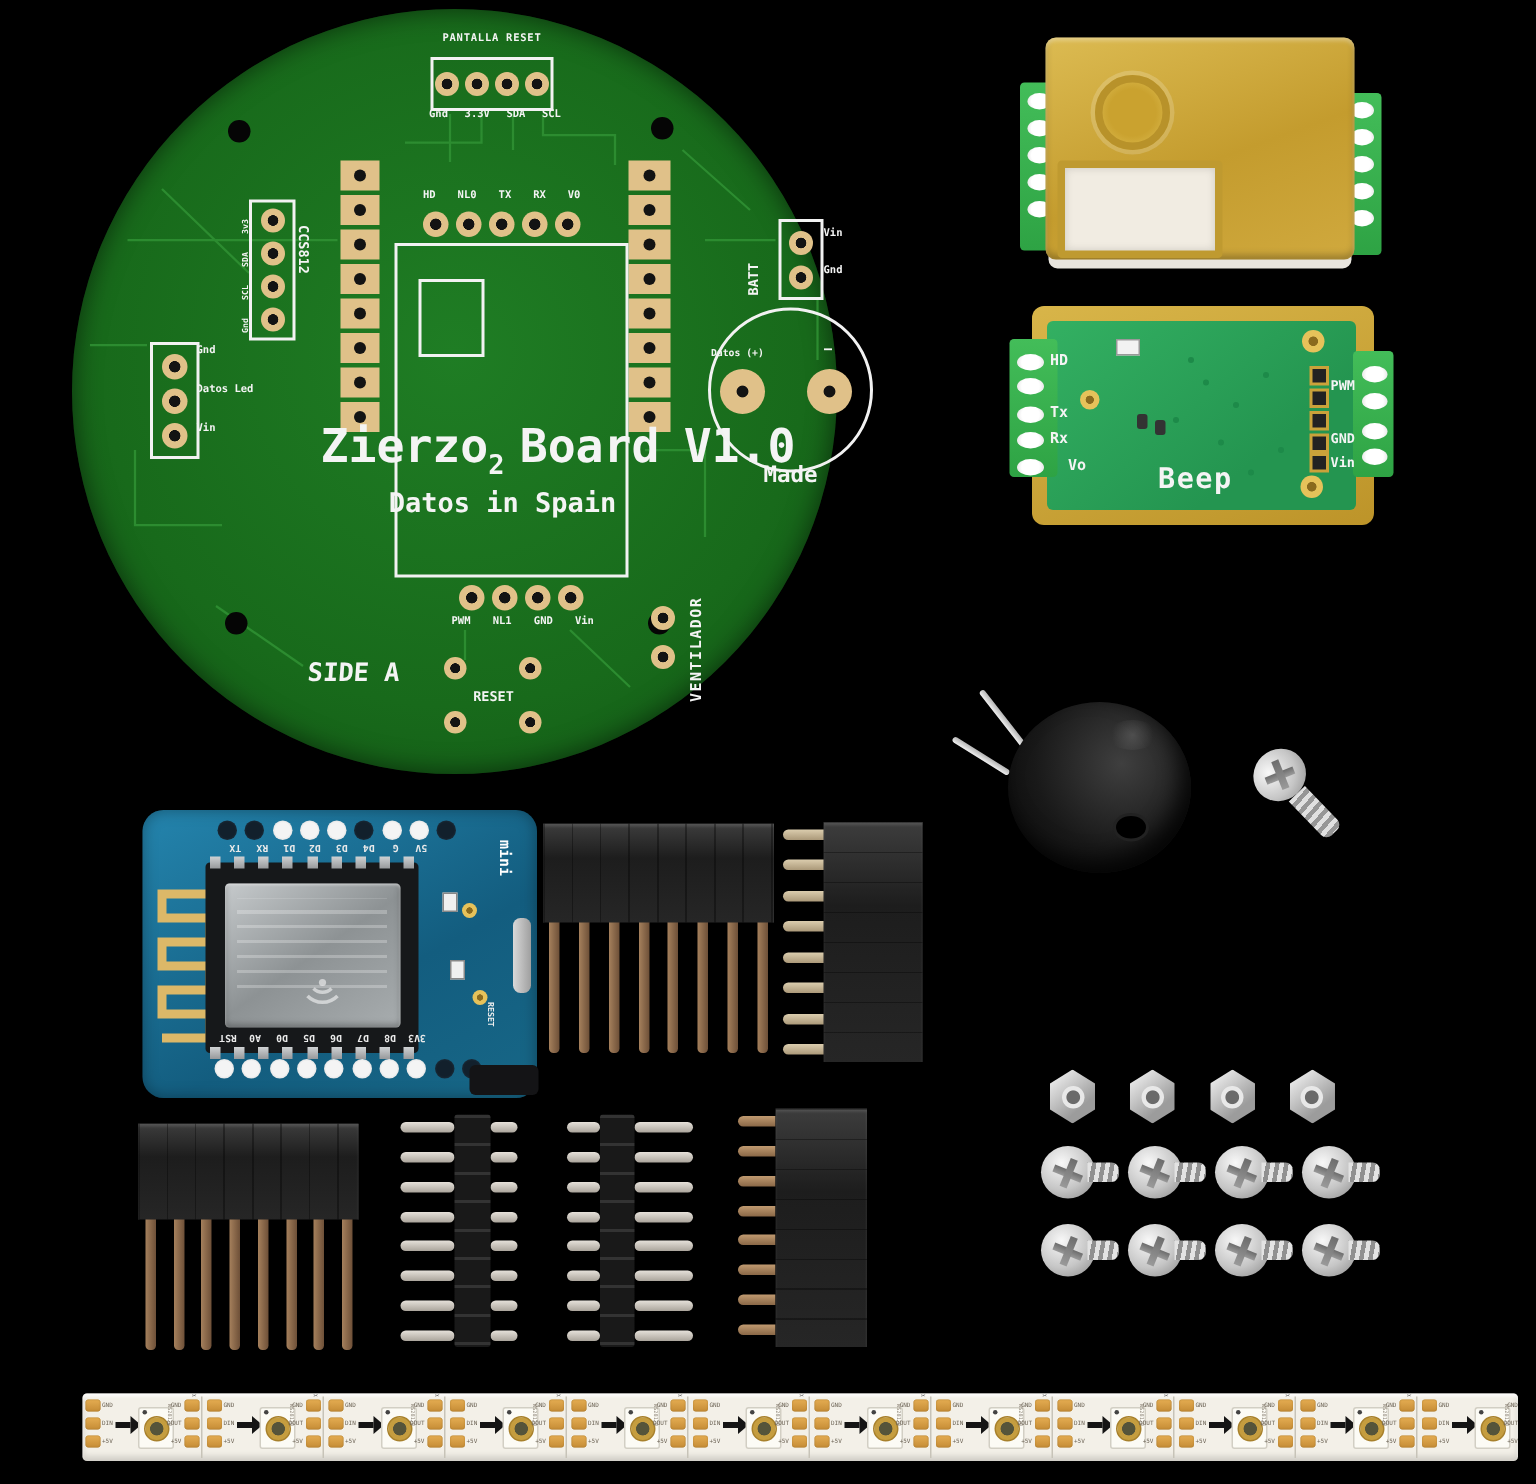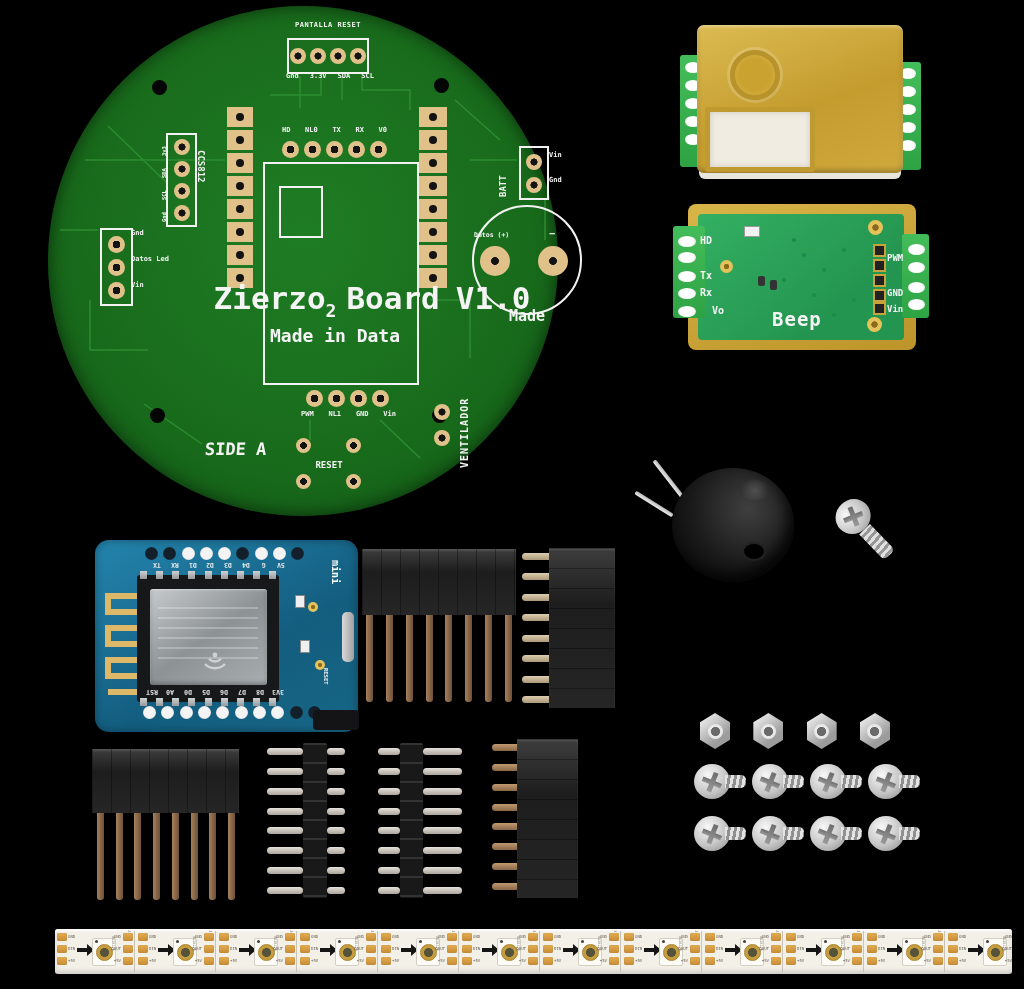--- a/index.html
+++ b/index.html
@@ -183,21 +183,21 @@
       <div class="padsq" style="width:28px;height:20px;"></div>
       <div class="padsq" style="width:28px;height:20px;"></div>
     </div>
 
   <div class="abs sbox" style="left:263px;top:162px;width:152px;height:219px;"></div>
   <div class="abs sbox" style="left:279px;top:186px;width:40px;height:48px;"></div>
 
   <div class="abs silk" style="left:186px;top:283px;width:372px;text-align:center;font-size:31px;">
     <span>Zierzo</span><span style="font-size:18px;position:relative;top:8px;">2</span><span style="margin-left:10px;">Board</span><span style="margin-left:16px;">V1.0</span>
   </div>
-  <div class="abs silk" style="left:240px;top:327px;width:190px;text-align:center;font-size:18px;">Made in Data</div>
+  <div class="abs silk" style="left:240px;top:327px;width:190px;text-align:center;font-size:18px;">Datos in Spain</div>
 
   <div class="abs sbox" style="left:519px;top:146px;width:26px;height:50px;display:flex;flex-direction:column;align-items:center;justify-content:center;gap:7px;">
     <div style="display:flex;flex-direction:column;gap:7px;">
       <div class="padr" style="width:16px;height:16px;"></div>
     <div class="padr" style="width:16px;height:16px;"></div>
       </div>
   </div>
   <div class="abs silk rot-90" style="left:499px;top:197px;width:52px;font-size:9px;">BATT</div>
   <div class="abs silk" style="left:549px;top:152px;font-size:7px;">Vin</div>
   <div class="abs silk" style="left:549px;top:177px;font-size:7px;">Gnd</div>

